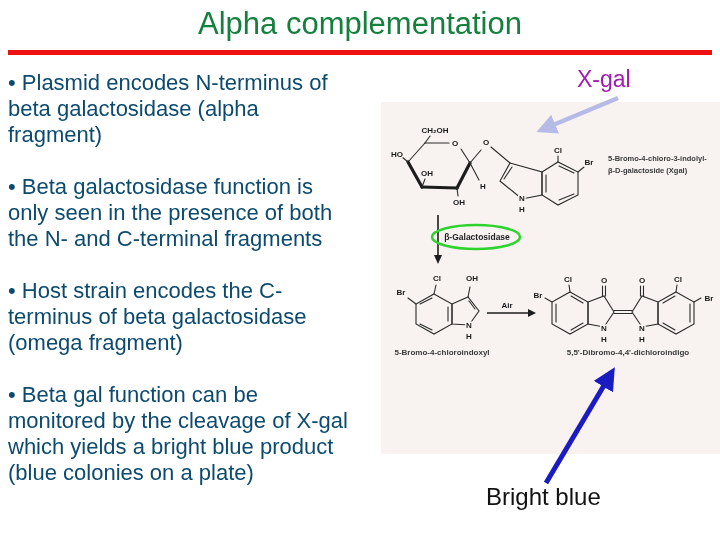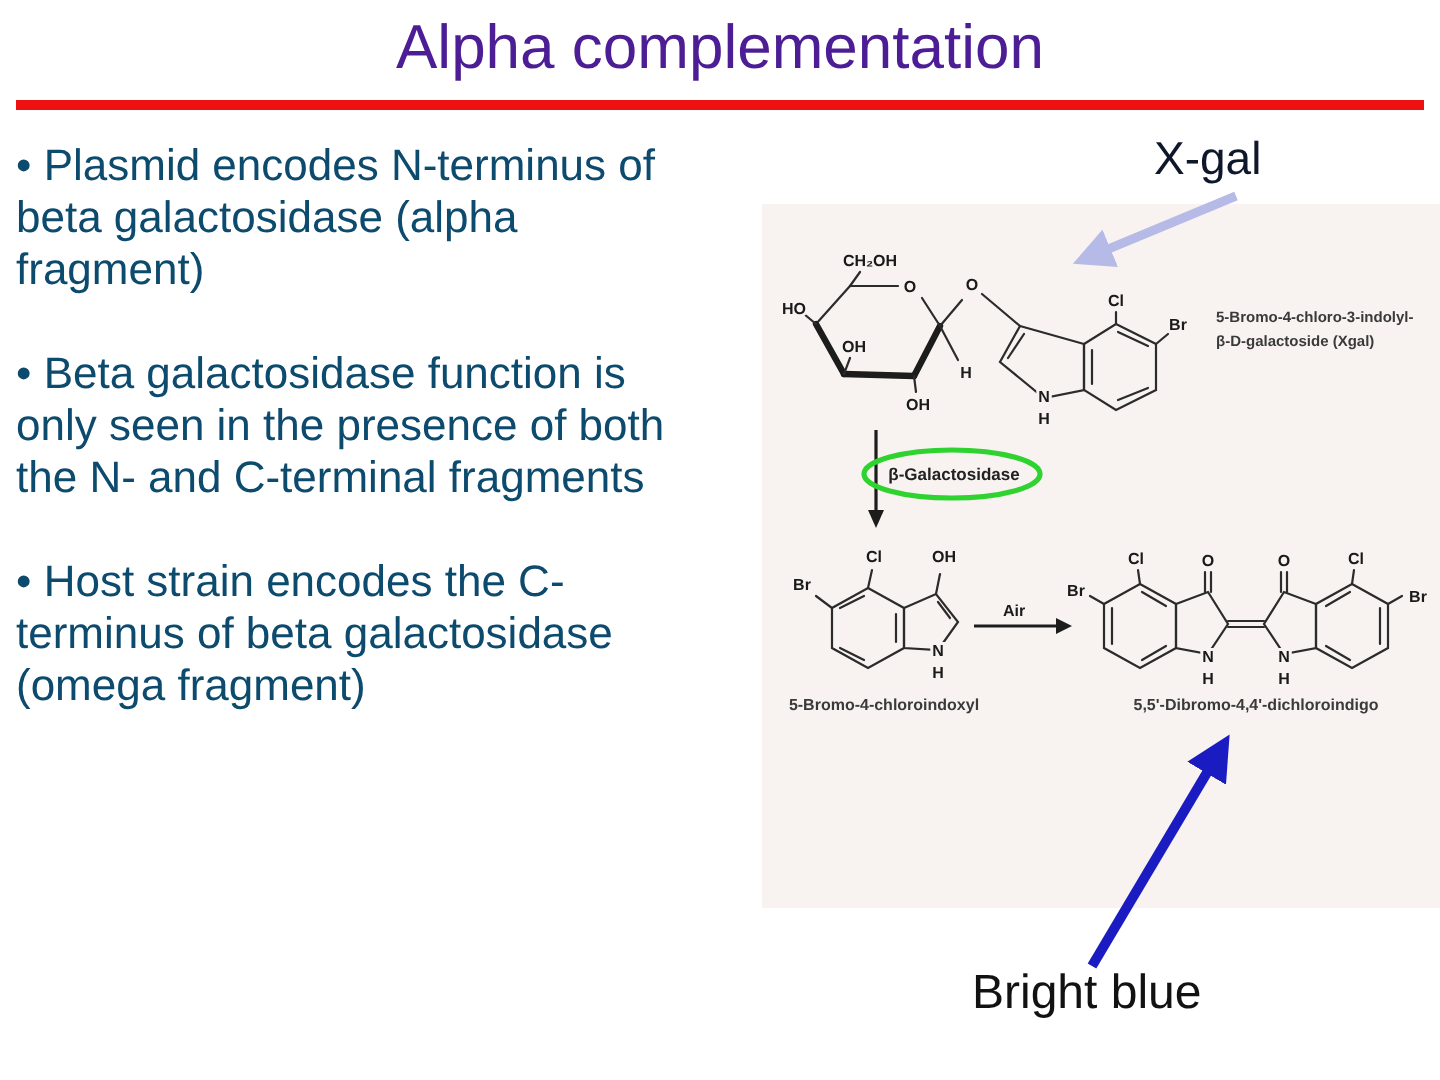--- a/index.html
+++ b/index.html
@@ -3,37 +3,37 @@
 <meta charset="utf-8">
 <style>
   * { margin:0; padding:0; box-sizing:border-box; }
   html,body { width:720px; height:540px; }
   body {
     position:relative; background:#ffffff; overflow:hidden;
     font-family:"Liberation Sans", sans-serif; color:#141414;
   }
   .title {
     position:absolute; top:6px; left:0; width:720px;
-    text-align:center; font-size:31px; font-weight:400; color:#4c1d95;
+    text-align:center; font-size:31px; font-weight:400; color:#15803d;
   }
   .rule {
     position:absolute; left:8px; top:50px; width:704px; height:5px;
     background:#ee1111;
   }
   .bullets {
     position:absolute; left:8px; top:70px; width:392px;
     font-size:22px; line-height:26px; color:#0c4a6e;
   }
   .bullets p { white-space:pre-line; margin-bottom:26px; }
   .figure-bg {
     position:absolute; left:381px; top:102px; width:339px; height:352px;
     background:#f8f3f0;
   }
   .xgal-label {
-    position:absolute; left:577px; top:66px; font-size:23px; color:#0f172a;
+    position:absolute; left:577px; top:66px; font-size:23px; color:#a21caf;
   }
   .brightblue-label {
     position:absolute; left:486px; top:483px; font-size:24px; color:#121212;
   }
   svg { position:absolute; overflow:visible; }
   .chem { left:380px; top:103px; }
   .lav  { left:515px; top:90px; }
   .blu  { left:532px; top:356px; }
   .bond { stroke:#2b2b2b; stroke-width:1.1; fill:none; stroke-linecap:round; }
   .boldbond { stroke:#1c1c1c; stroke-width:3.2; fill:none; stroke-linecap:round; }
@@ -54,20 +54,24 @@
 <div class="bullets">
   <p>• Plasmid encodes N-terminus of
 beta galactosidase (alpha
 fragment)</p>
   <p>• Beta galactosidase function is
 only seen in the presence of both
 the N- and C-terminal fragments</p>
   <p>• Host strain encodes the C-
 terminus of beta galactosidase
 (omega fragment)</p>
+  <p>• Beta gal function can be
+monitored by the cleavage of X-gal
+which yields a bright blue product
+(blue colonies on a plate)</p>
 </div>
 
 <div class="figure-bg"></div>
 
 <div class="xgal-label">X-gal</div>
 
 <svg class="chem" width="340" height="272" viewBox="0 0 340 272">
 
   <g>
     <line class="bond" x1="69" y1="40" x2="45" y2="40"></line>

